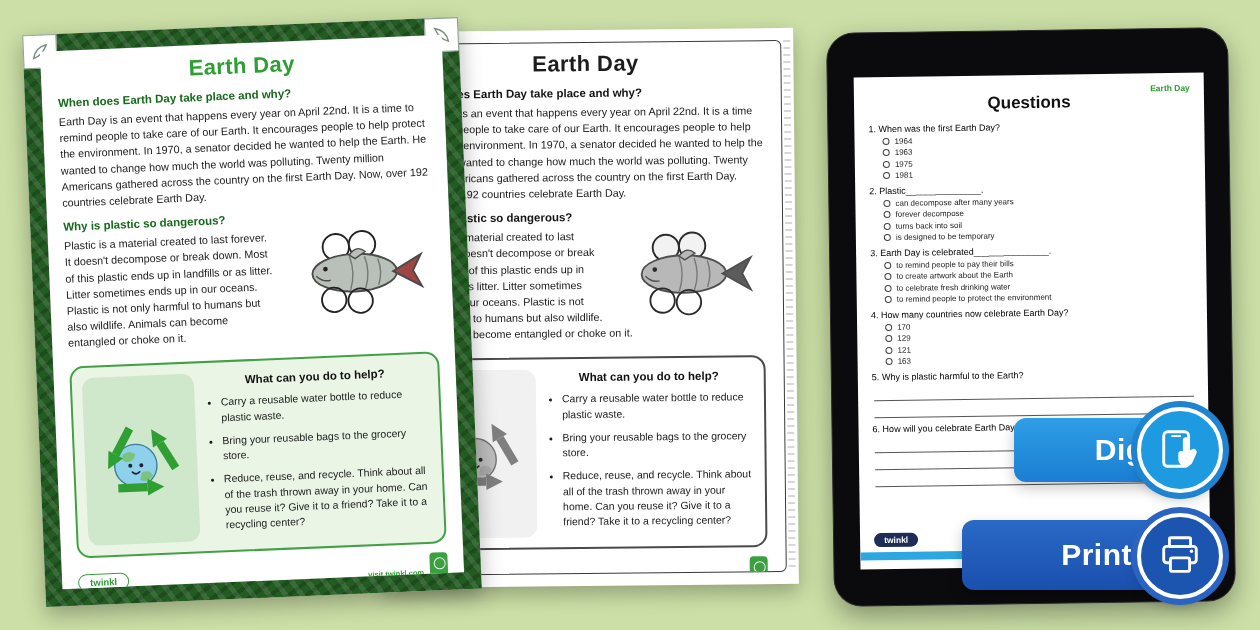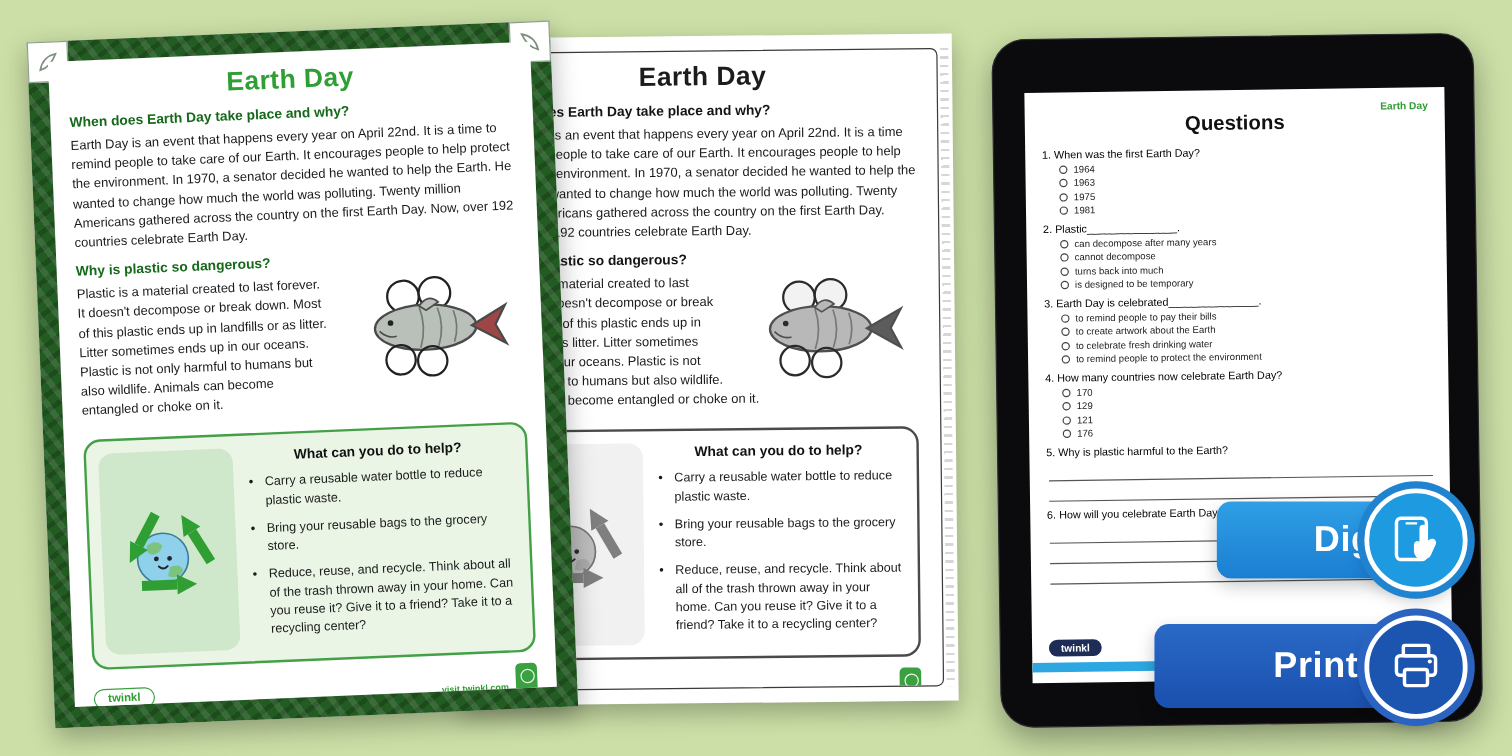--- a/index.html
+++ b/index.html
@@ -267,25 +267,25 @@
       </div>
 
       <div class="q-block">
         <div class="q-text"><span>2.</span> <span>Plastic_______________.</span></div>
         <div class="opt">
             <span class="radio"></span>
             <span class="opt-label">can decompose after many years</span>
           </div>
         <div class="opt">
             <span class="radio"></span>
-            <span class="opt-label">cannot decompose</span>
-          </div>
-        <div class="opt">
-            <span class="radio"></span>
-            <span class="opt-label">turns back into much</span>
+            <span class="opt-label">forever decompose</span>
+          </div>
+        <div class="opt">
+            <span class="radio"></span>
+            <span class="opt-label">turns back into soil</span>
           </div>
         <div class="opt">
             <span class="radio"></span>
             <span class="opt-label">is designed to be temporary</span>
           </div>
       </div>
 
       <div class="q-block">
         <div class="q-text"><span>3.</span> <span>Earth Day is celebrated_______________.</span></div>
         <div class="opt">
@@ -315,21 +315,21 @@
         <div class="opt">
             <span class="radio"></span>
             <span class="opt-label">129</span>
           </div>
         <div class="opt">
             <span class="radio"></span>
             <span class="opt-label">121</span>
           </div>
         <div class="opt">
             <span class="radio"></span>
-            <span class="opt-label">176</span>
+            <span class="opt-label">163</span>
           </div>
       </div>
 
       <div class="q-block">
         <div class="q-text"><span>5.</span> <span>Why is plastic harmful to the Earth?</span></div>
         <div class="answer-lines">
           <div class="answer-line"></div>
           <div class="answer-line"></div>
         </div>
       </div>

